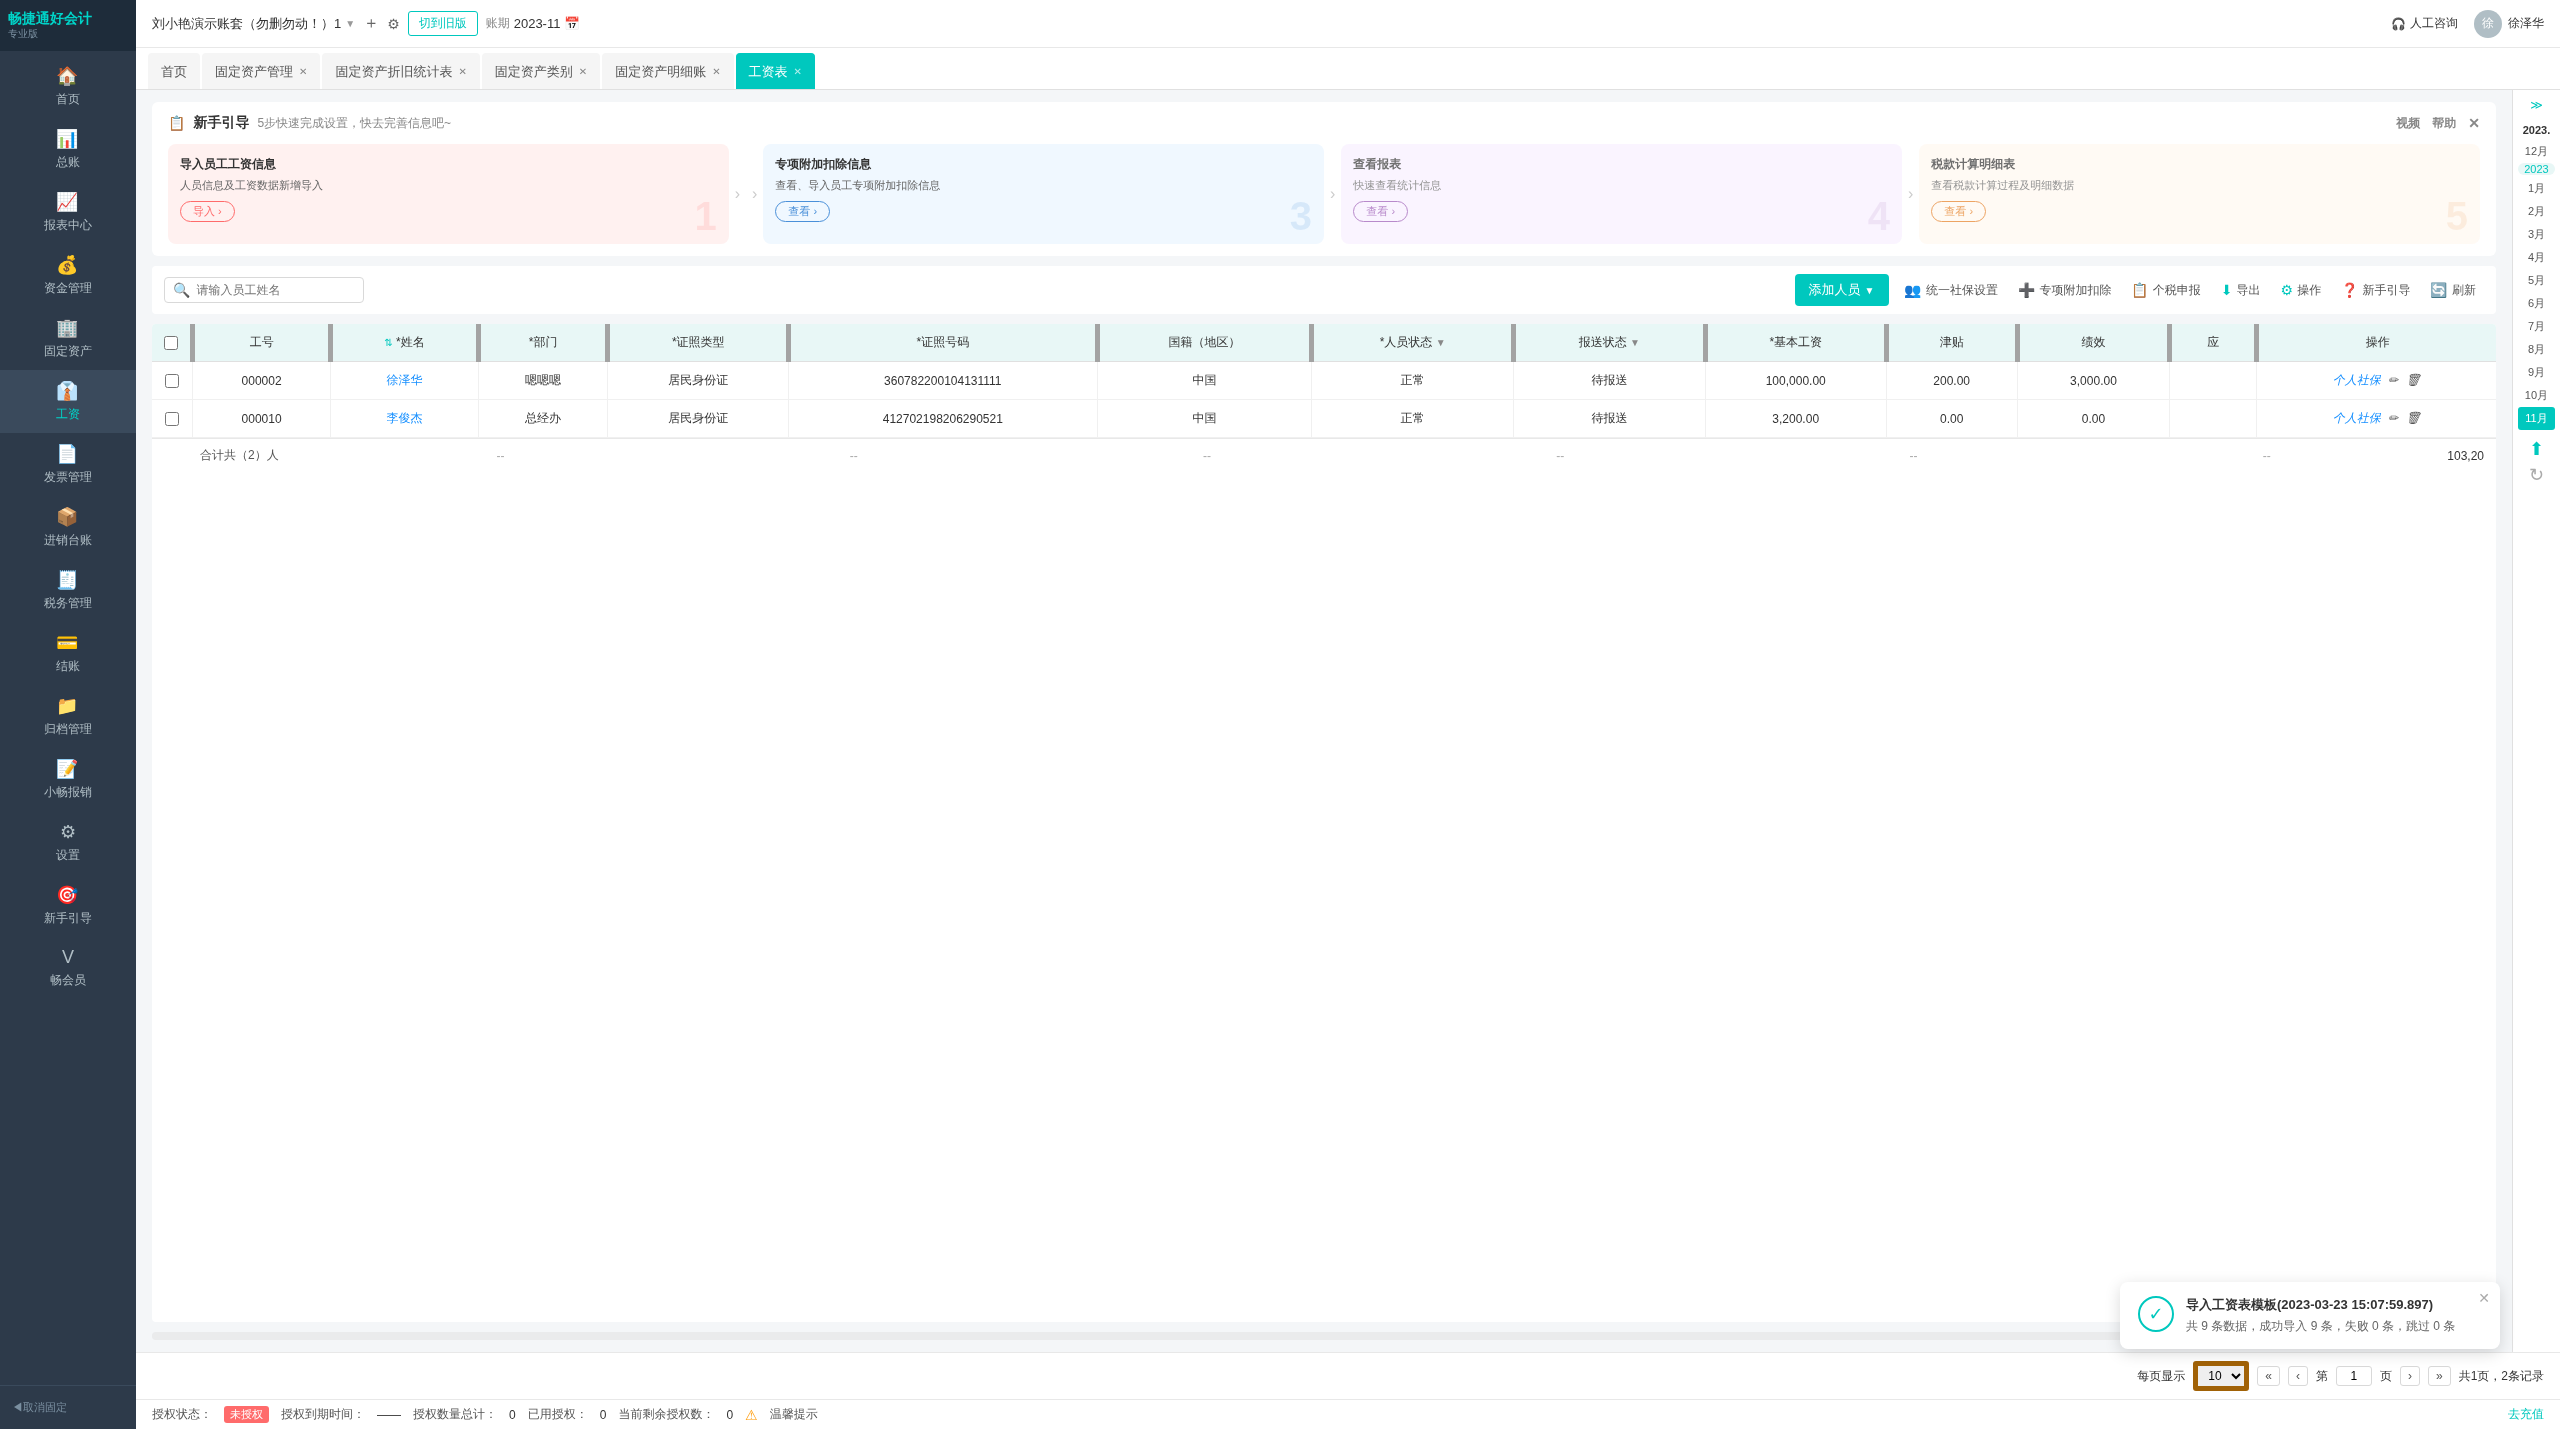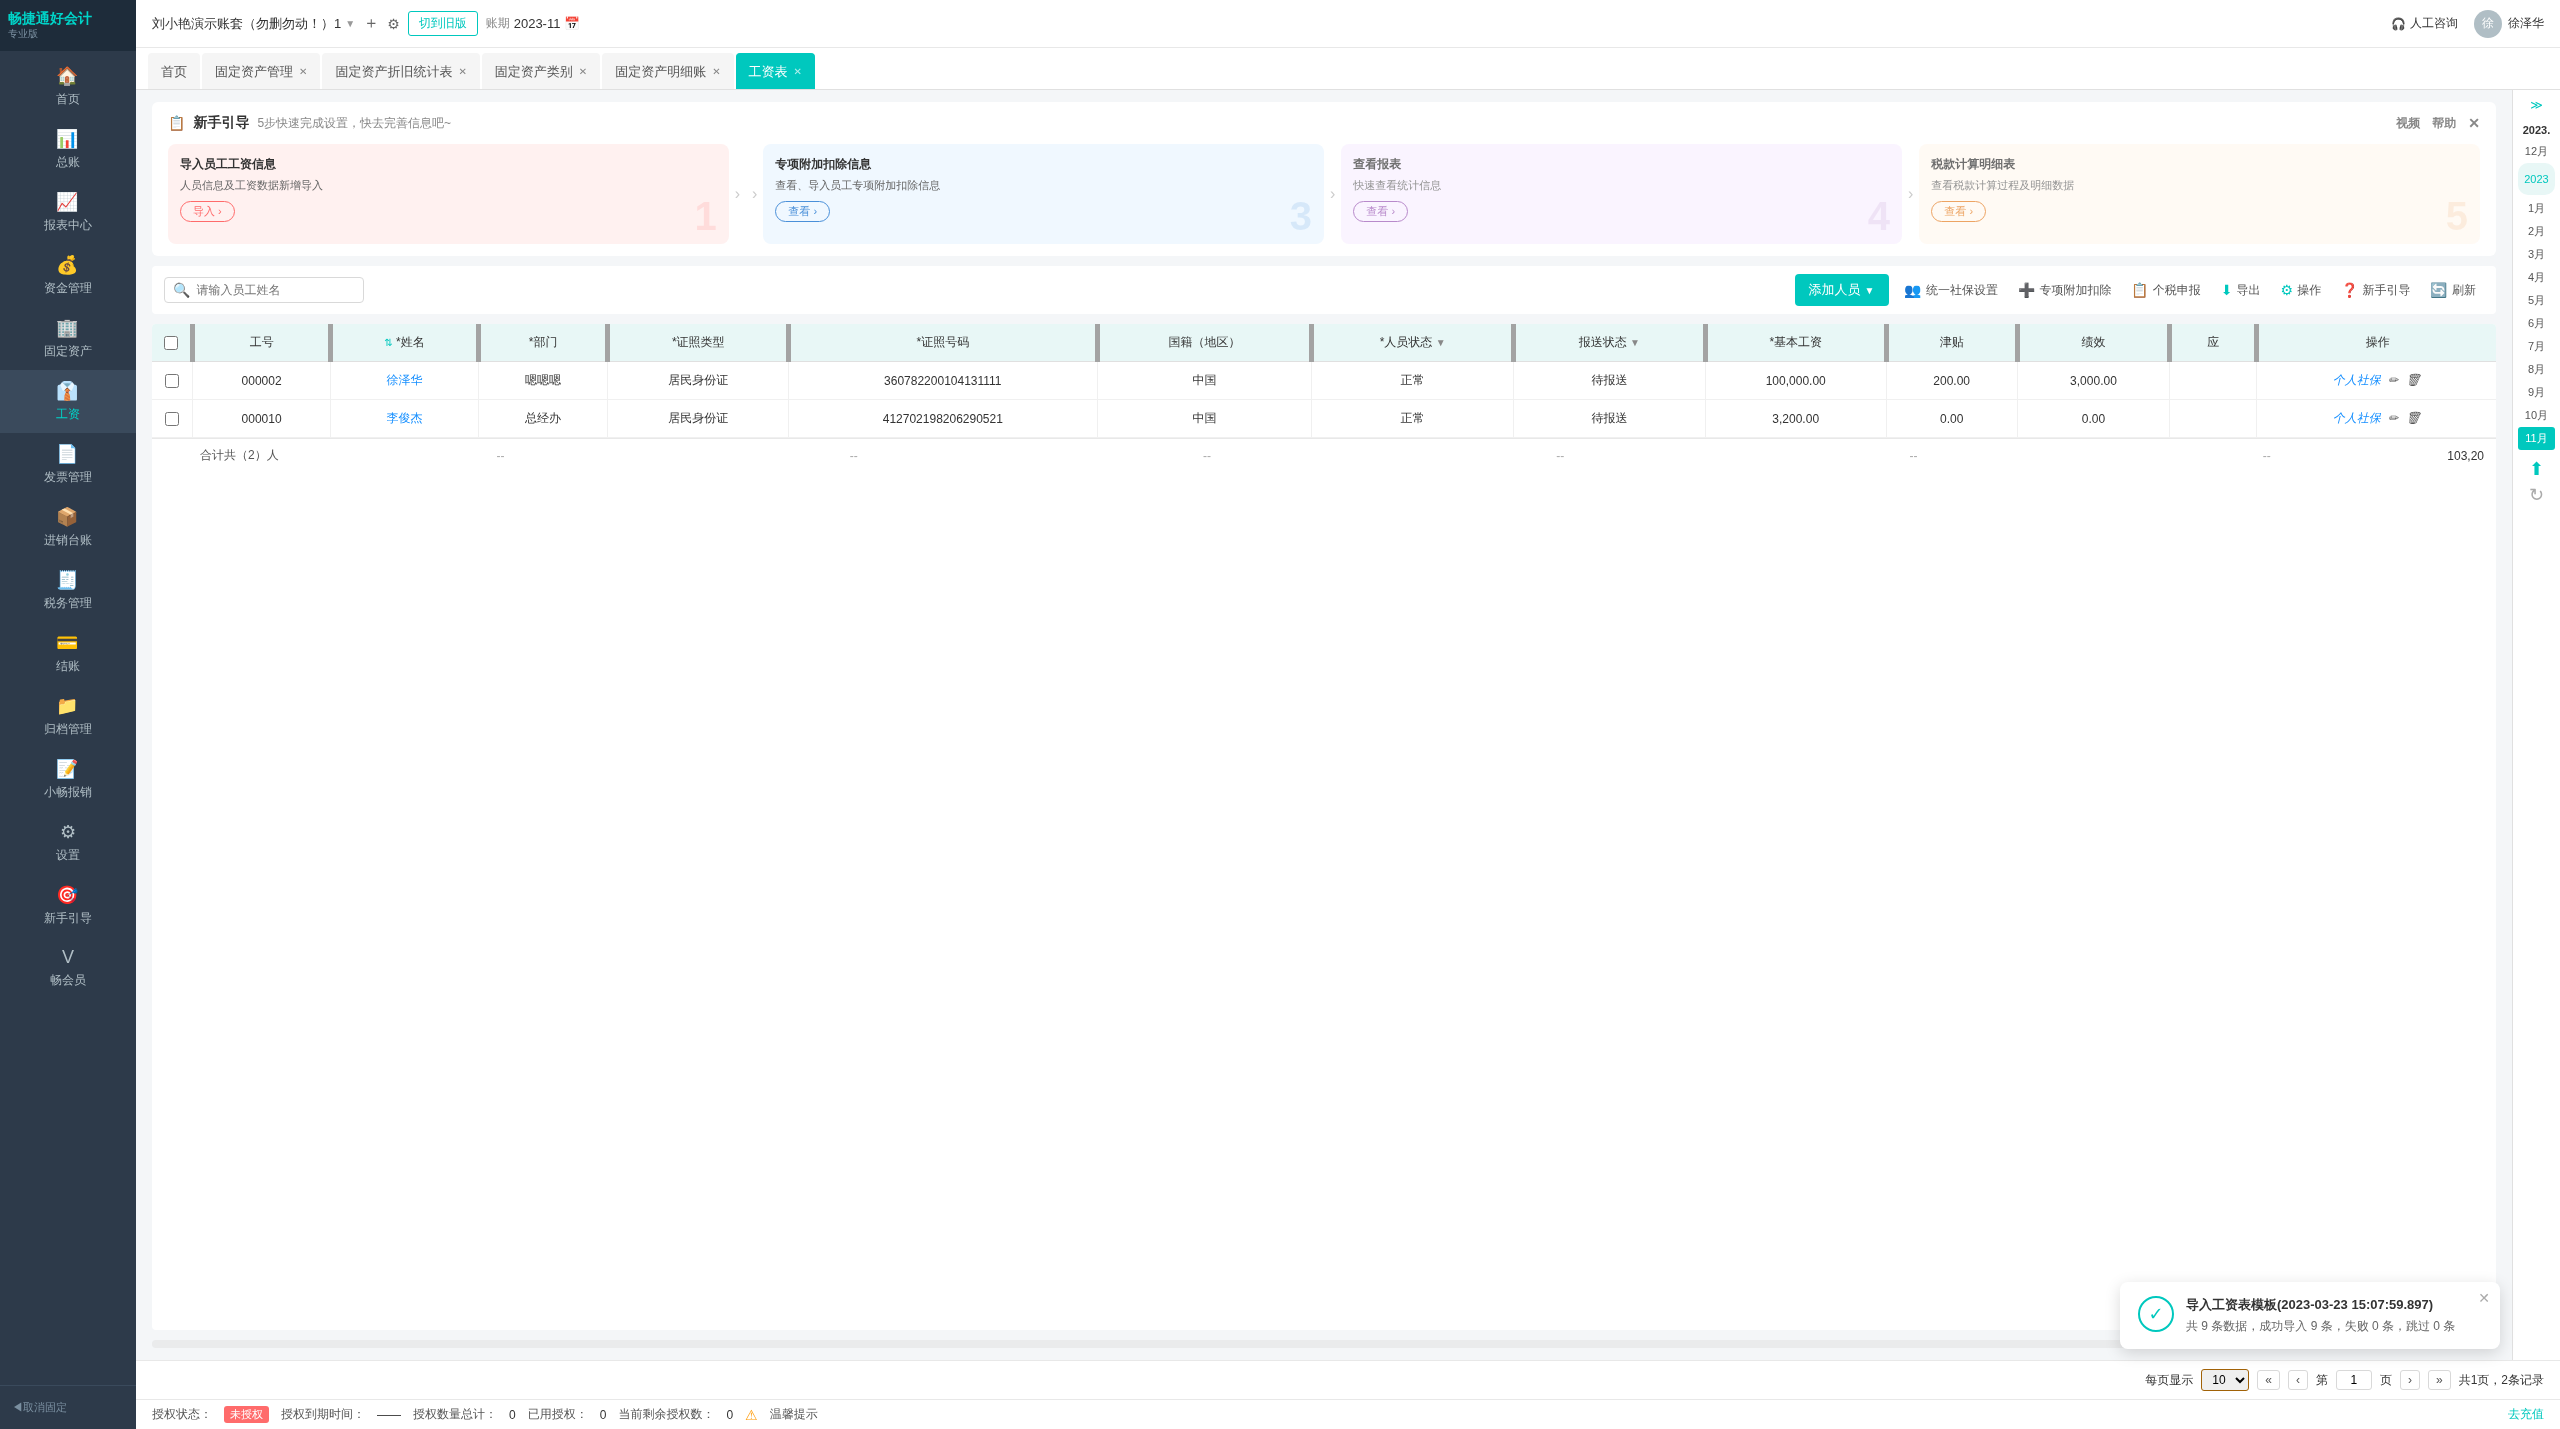--- a/index.html
+++ b/index.html
@@ -349,21 +349,21 @@
       display: flex;
       align-items: center;
       justify-content: flex-end;
       gap: 8px;
       font-size: 12px;
       color: #333;
       border-top: 1px solid #e8e8e8;
       flex-shrink: 0;
     }
     .page-size-select {
-      border: 1px solid #a16207;
+      border: 5px solid #a16207;
       border-radius: 3px;
       padding: 2px 6px;
       font-size: 12px;
     }
     .page-nav-btn {
       border: 1px solid #d9d9d9;
       background: #fff;
       border-radius: 3px;
       padding: 2px 7px;
       cursor: pointer;
@@ -441,21 +441,21 @@
     .rp-month.active-month {
       background: #00c8be;
       color: #fff;
       border-radius: 3px;
     }
     .rp-month.active-year-tag {
       background: #e8f7f6;
       color: #00c8be;
       border-radius: 10px;
       font-size: 11px;
-      padding: 10px 6px;
+      padding: 0 6px;
       margin-bottom: 2px;
     }
     .rp-icons { display: flex; flex-direction: column; align-items: center; gap: 4px; margin-top: 8px; }
     .rp-icon-btn { font-size: 18px; color: #00c8be; cursor: pointer; }
 
     
     .toast {
       position: fixed;
       bottom: 80px;
       right: 60px;

